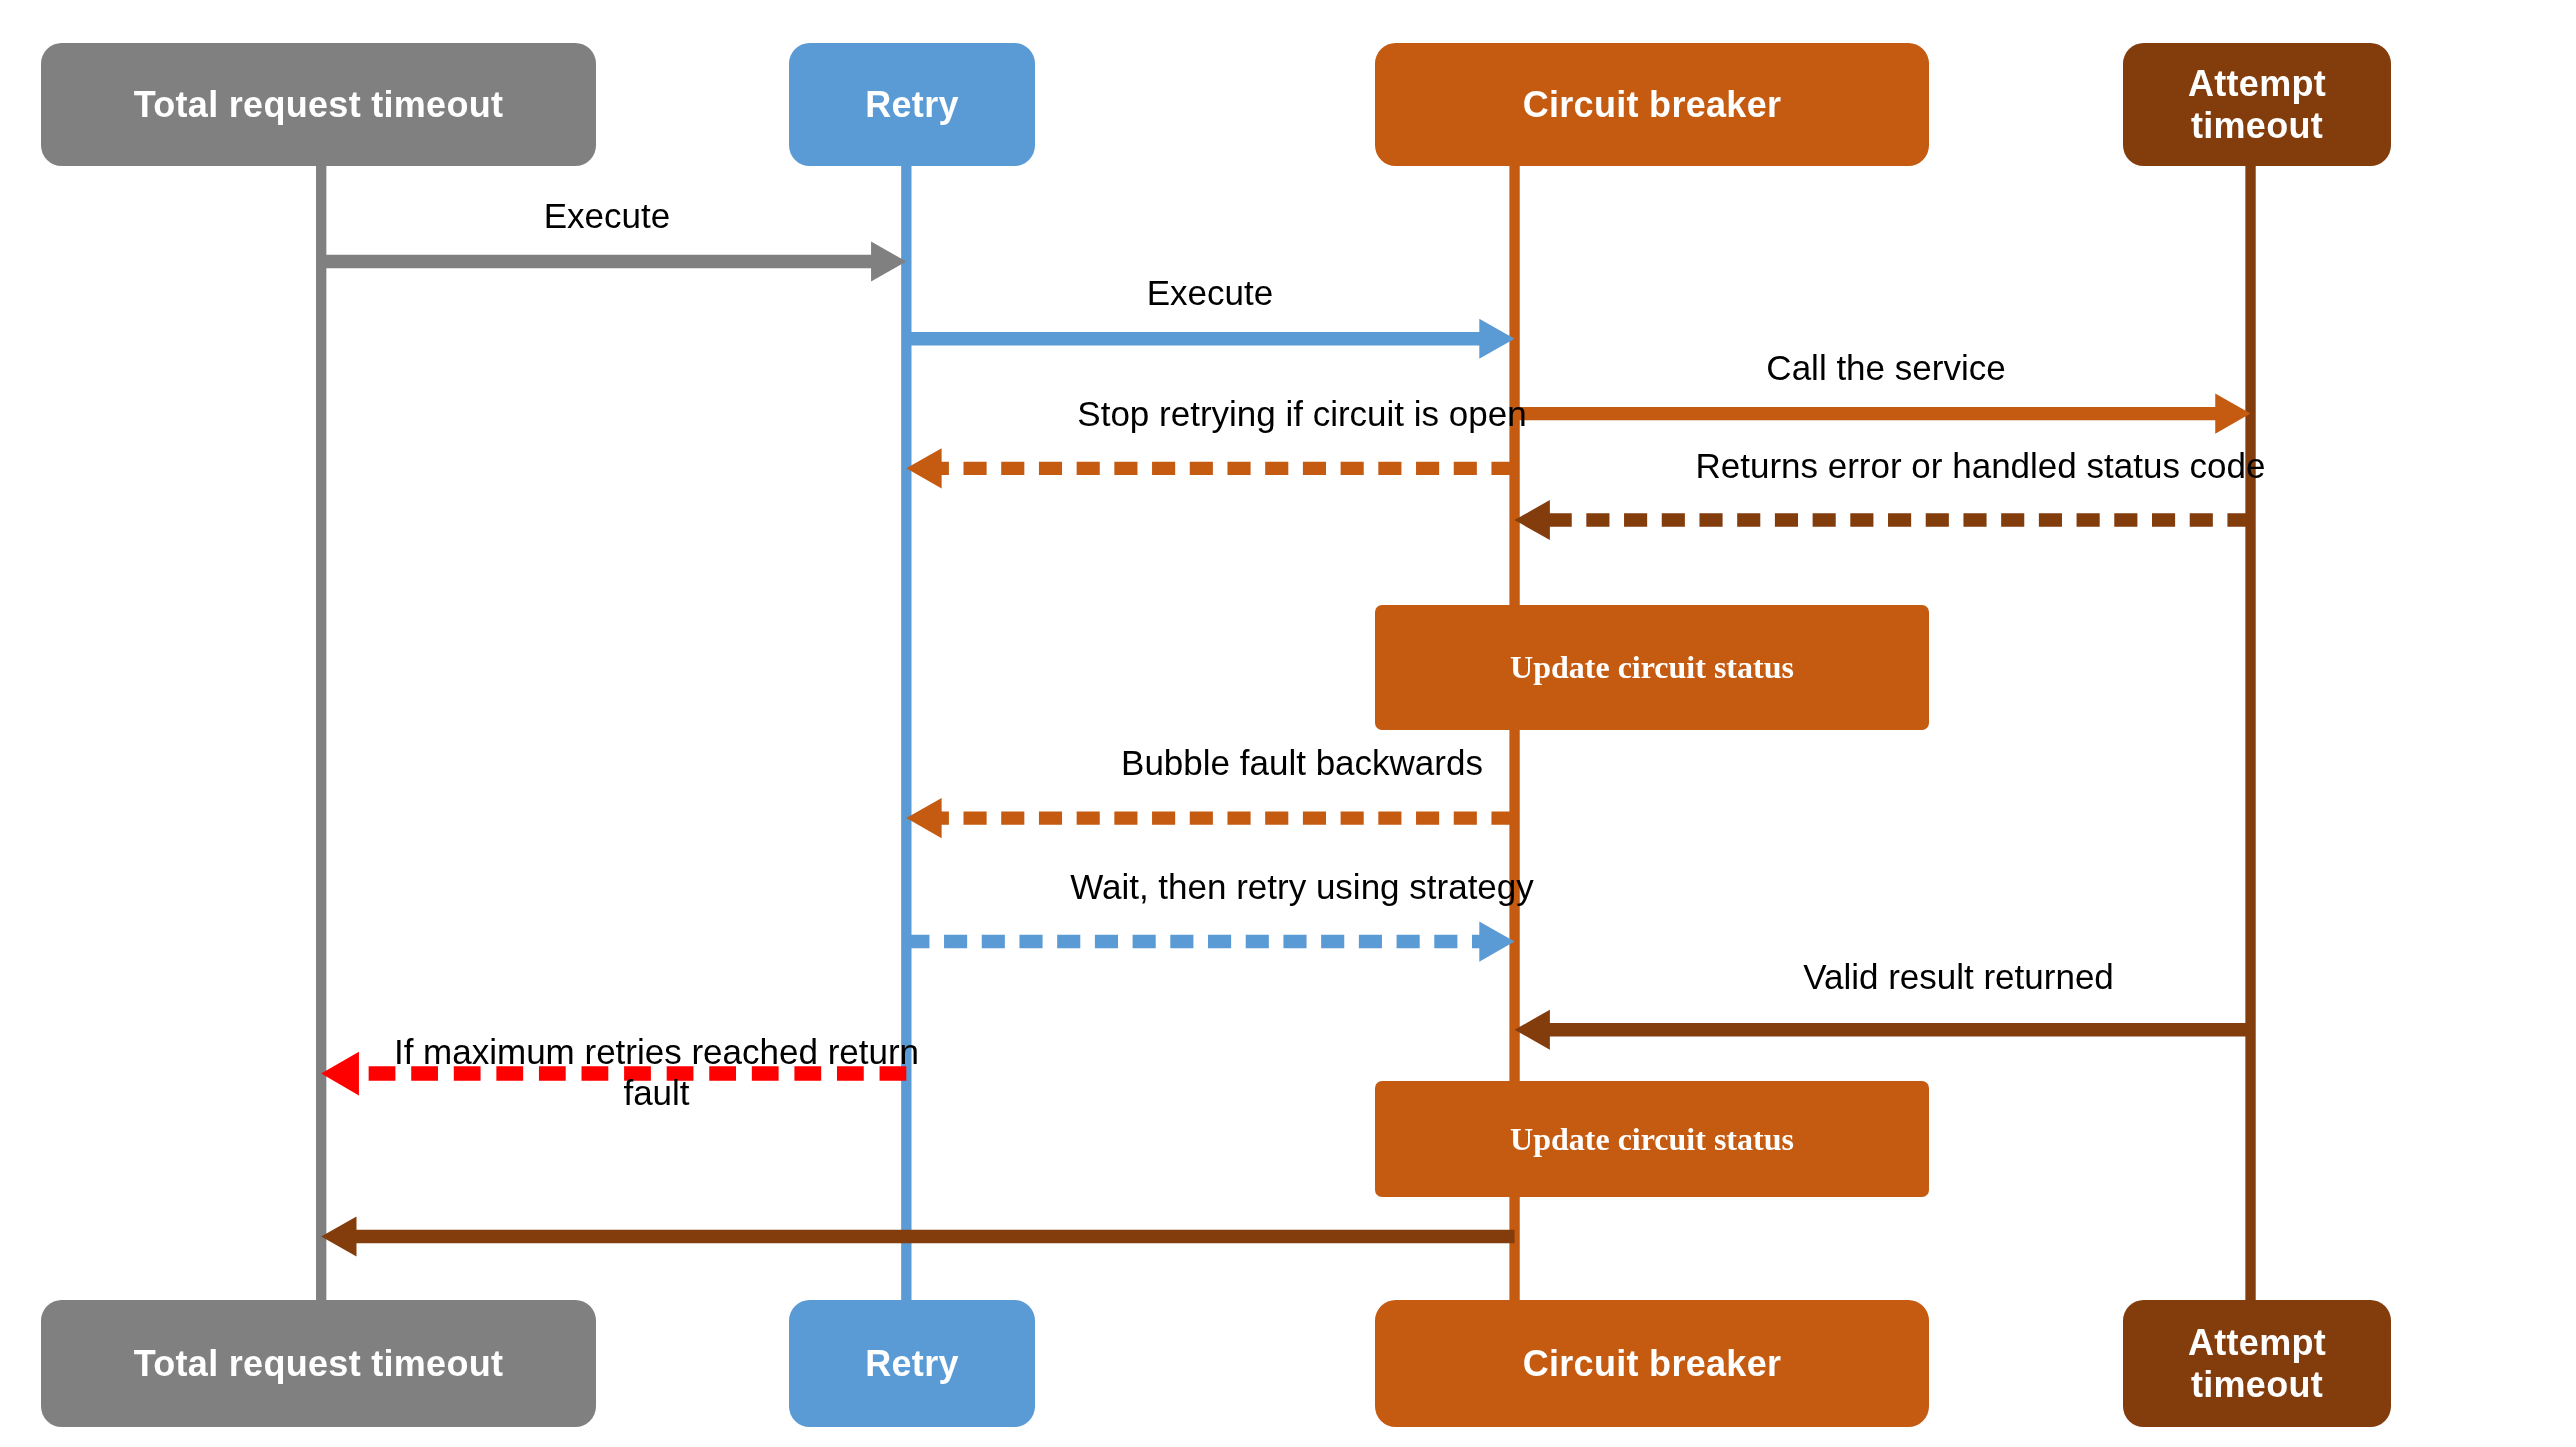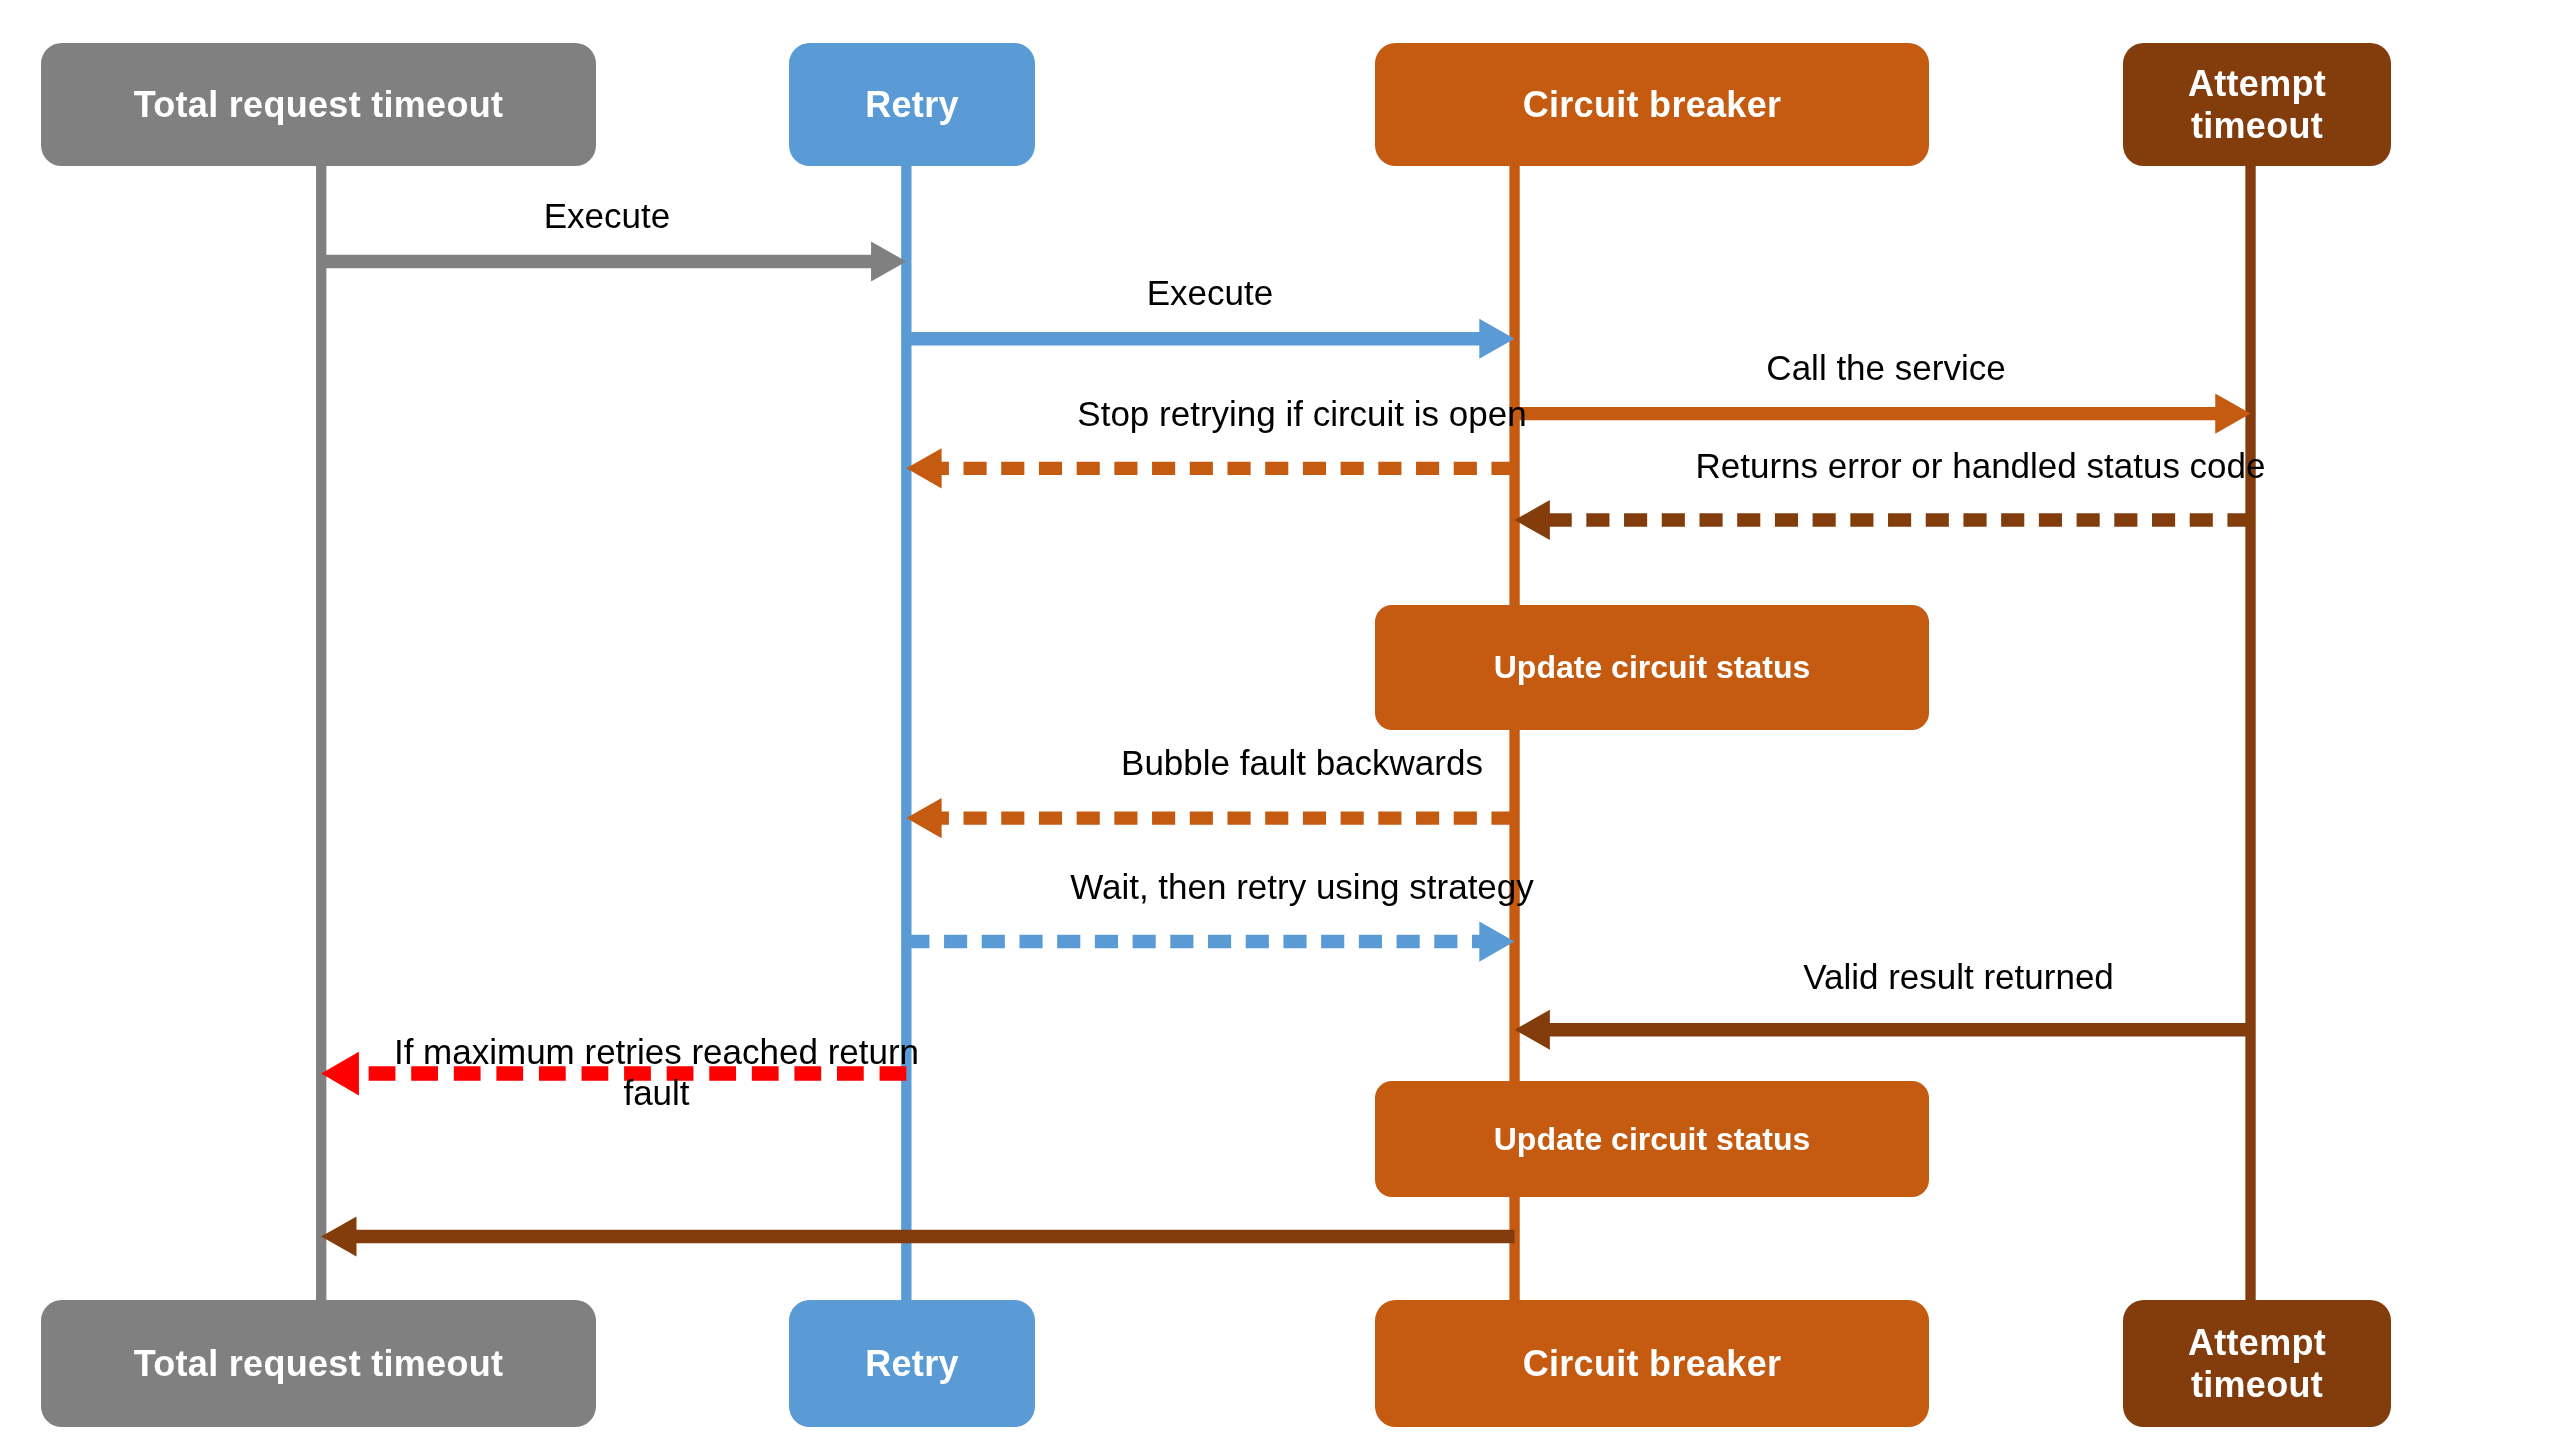--- a/index.html
+++ b/index.html
@@ -35,26 +35,27 @@
     font-size: 36px;
     letter-spacing: 0.3px;
     text-align: center;
     box-sizing: border-box;
   }
   .note-box {
     position: absolute;
     display: flex;
     align-items: center;
     justify-content: center;
-    border-radius: 17px;
+    border-radius: 7px;
     color: #ffffff;
     font-weight: bold;
     font-size: 32px;
     text-align: center;
     box-sizing: border-box;
+    font-family: Liberation Serif, serif;
   }
   .msg-label {
     position: absolute;
     color: #000000;
     font-weight: normal;
     font-size: 35px;
     line-height: 1.16;
     text-align: center;
     white-space: pre-line;
     box-sizing: border-box;

